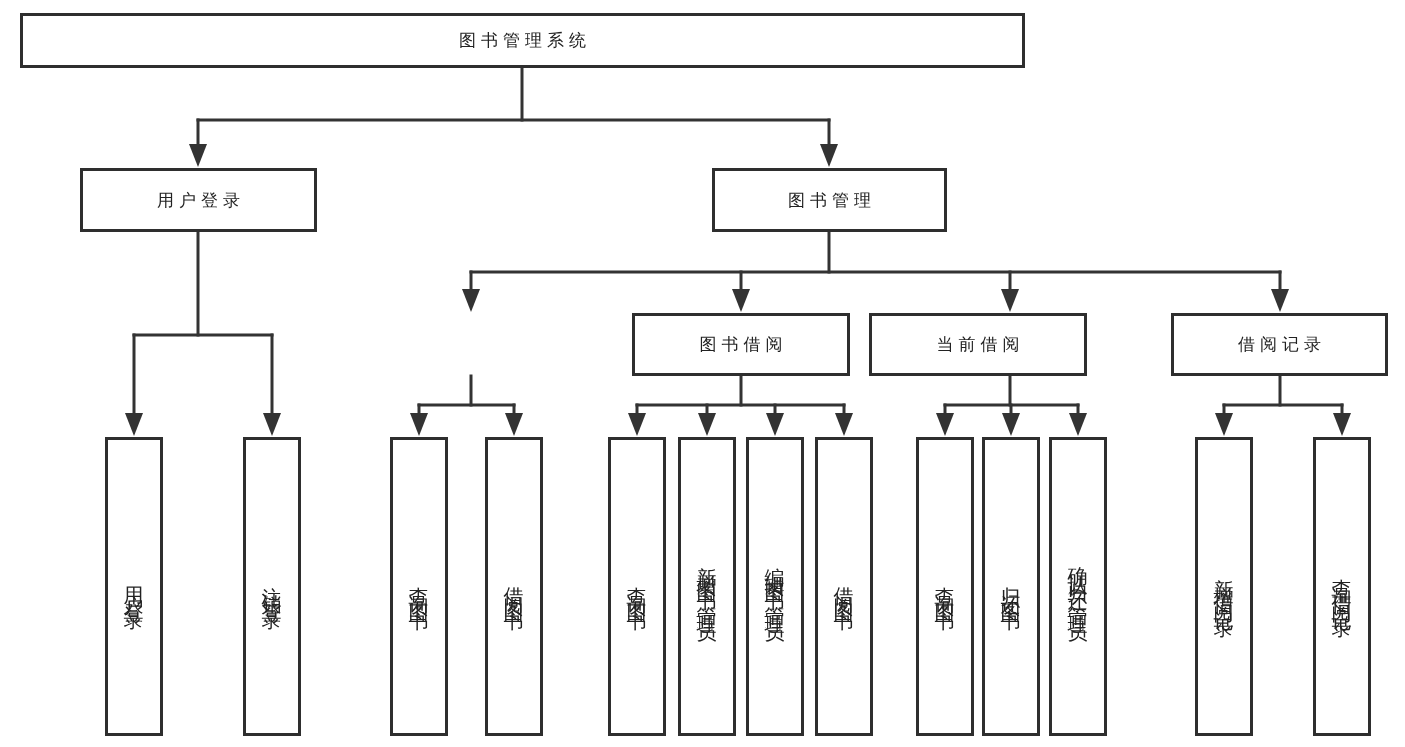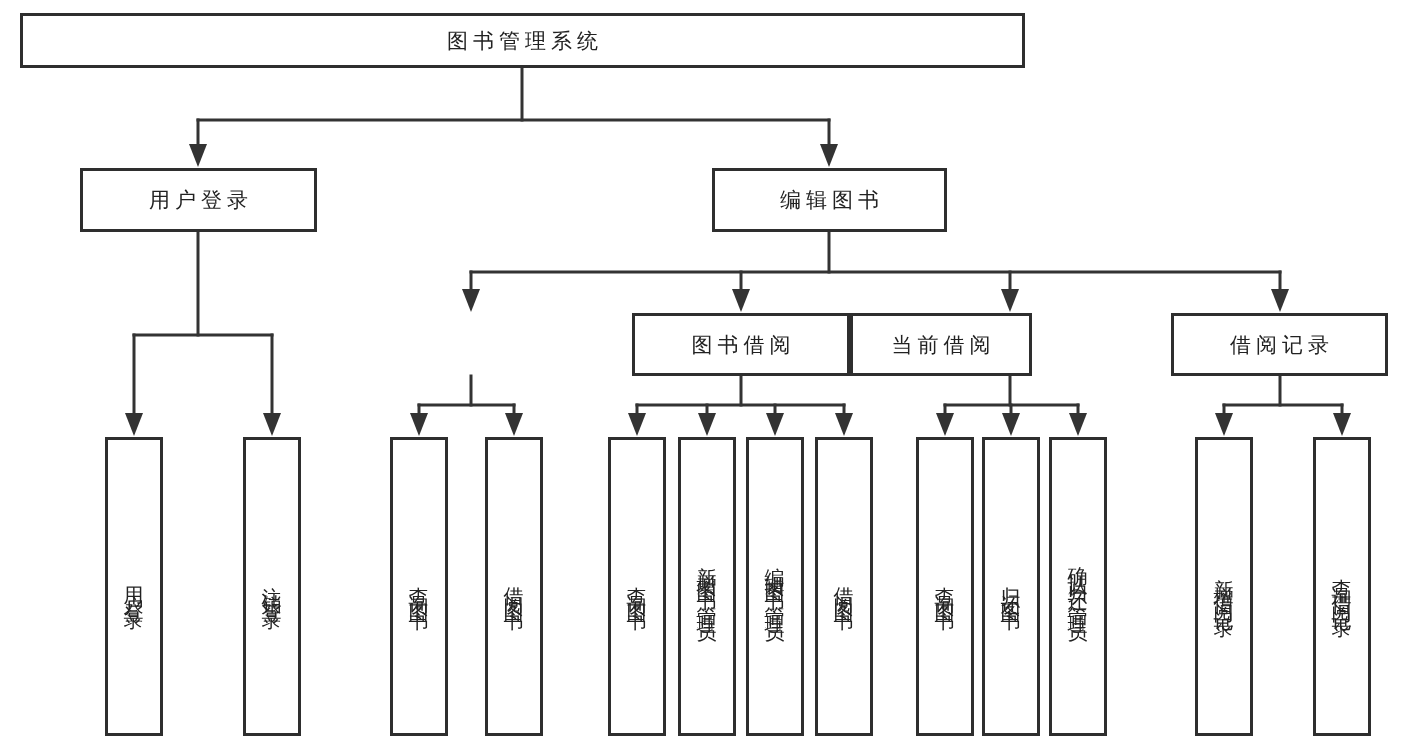--- a/index.html
+++ b/index.html
@@ -26,21 +26,21 @@
   }
   .hbox {
     position: absolute;
     background: #ffffff;
     border: 3px solid var(--border);
     display: flex;
     align-items: center;
     justify-content: center;
   }
   .hbox .lbl {
-    font-size: 21px;
+    font-size: 17px;
     letter-spacing: 5px;
     color: var(--text);
     white-space: nowrap;
     text-indent: 5px; 
   }
   .vbox {
     position: absolute;
     width: 58px;
     height: 299px;
     background: #ffffff;
@@ -142,27 +142,27 @@
   </svg>
 
   <div class="hbox" style="left:20px; top:13px; width:1005px; height:55px;">
     <span class="lbl">图书管理系统</span>
   </div>
 
   <div class="hbox" style="left:80px; top:168px; width:237px; height:64px;">
     <span class="lbl">用户登录</span>
   </div>
   <div class="hbox" style="left:712px; top:168px; width:235px; height:64px;">
-    <span class="lbl">编辑图书</span>
+    <span class="lbl">图书管理</span>
   </div>
 
   <div class="hbox" style="left:632px; top:313px; width:218px; height:63px;">
     <span class="lbl">图书借阅</span>
   </div>
-  <div class="hbox" style="left:850px; top:313px; width:182px; height:63px;">
+  <div class="hbox" style="left:869px; top:313px; width:218px; height:63px;">
     <span class="lbl">当前借阅</span>
   </div>
   <div class="hbox" style="left:1171px; top:313px; width:217px; height:63px;">
     <span class="lbl">借阅记录</span>
   </div>
 
   <div class="vbox" style="left:105px; top:437px;">
     <span class="vlbl">用户登录</span>
   </div>
   <div class="vbox" style="left:243px; top:437px;">

